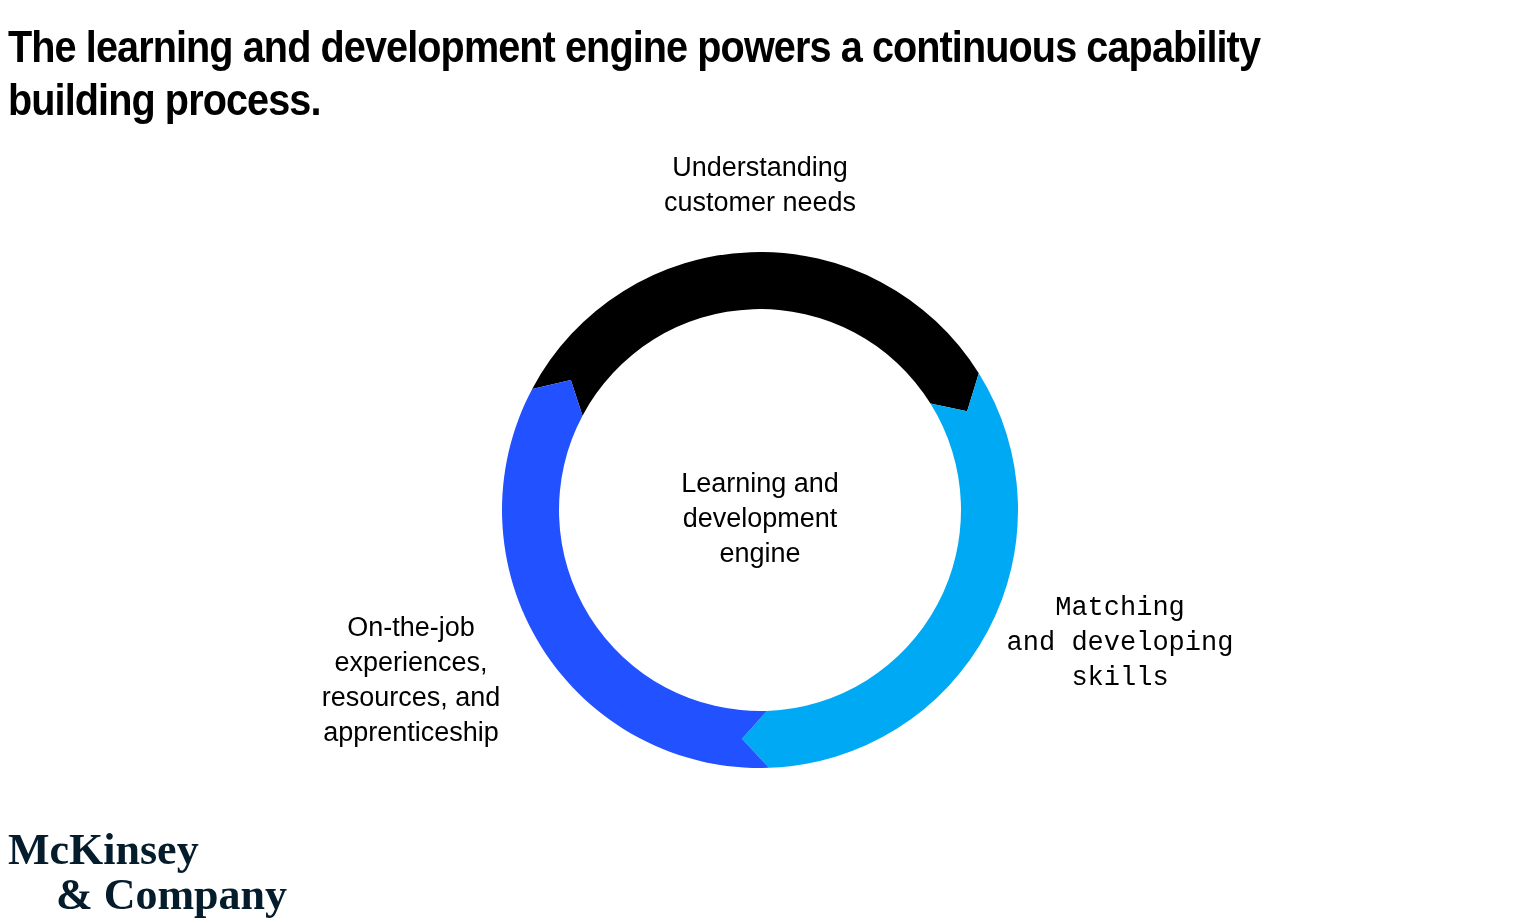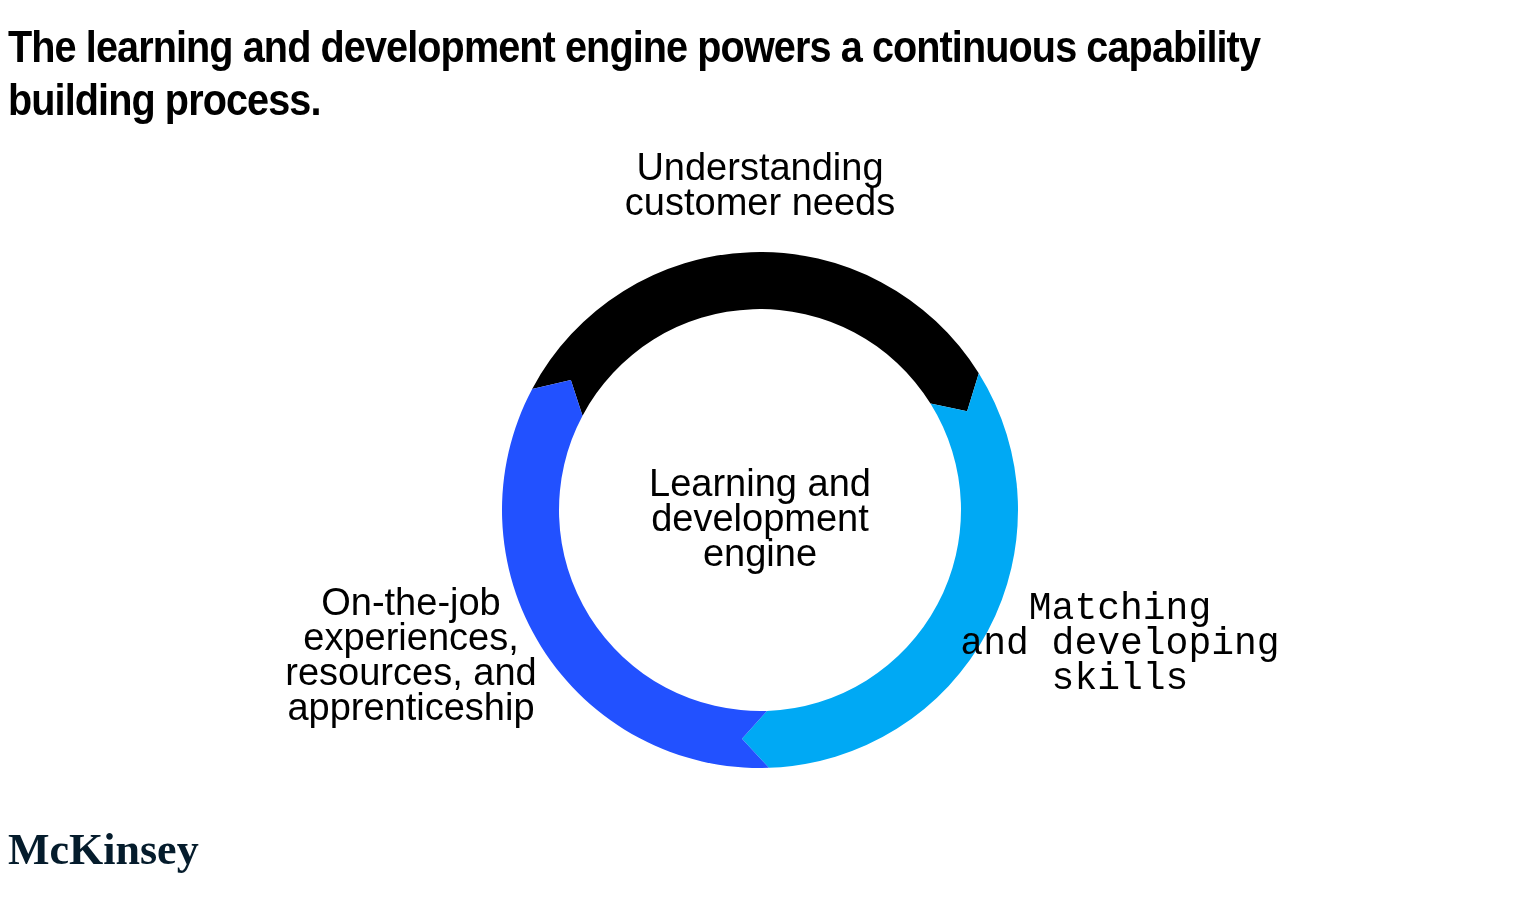--- a/index.html
+++ b/index.html
@@ -36,28 +36,28 @@
     width: 520px;
     height: 520px;
   }
   .ring-wrap svg {
     width: 100%;
     height: 100%;
     display: block;
   }
   .label {
     position: absolute;
-    font-size: 38px;
+    font-size: 27px;
     line-height: 35px;
     text-align: center;
     color: #000000;
   }
   .label-top    { left: 560px; top: 150px; width: 400px; }
   .label-right  { left: 960px; top: 591px; width: 320px; font-family: Liberation Mono, monospace; }
-  .label-left   { left: 251px; top: 585px; width: 320px; }
+  .label-left   { left: 251px; top: 610px; width: 320px; }
   .label-center { left: 610px; top: 466px; width: 300px; font-weight: normal; }
   .logo {
     position: absolute;
     left: 8px;
     top: 827px;
     font-family: "Liberation Serif", serif;
     font-size: 44px;
     line-height: 45px;
     font-weight: bold;
   }
@@ -82,15 +82,16 @@
   <div class="label label-center">Learning and<br>development<br>engine</div>
 
   <div class="label label-top">Understanding<br>customer needs</div>
 
   <div class="label label-right">Matching<br>and developing<br>skills</div>
 
   <div class="label label-left">On-the-job<br>experiences,<br>resources, and<br>apprenticeship</div>
 
   <div class="logo" style="color: rgb(5, 28, 44);">
     <span class="logo-l1">McKinsey</span>
+    <span class="logo-l2">&amp; Company</span>
   </div>
 
 </div>
 
 </body></html>

